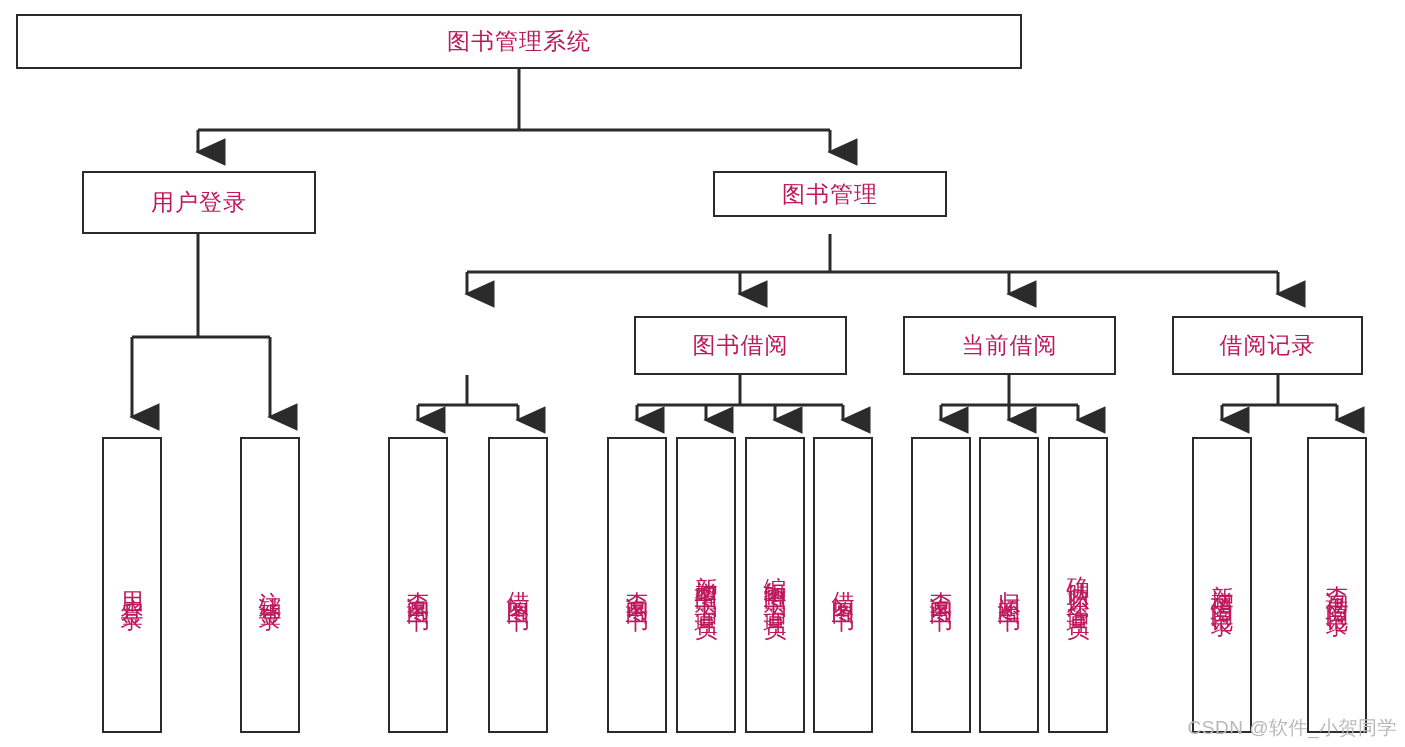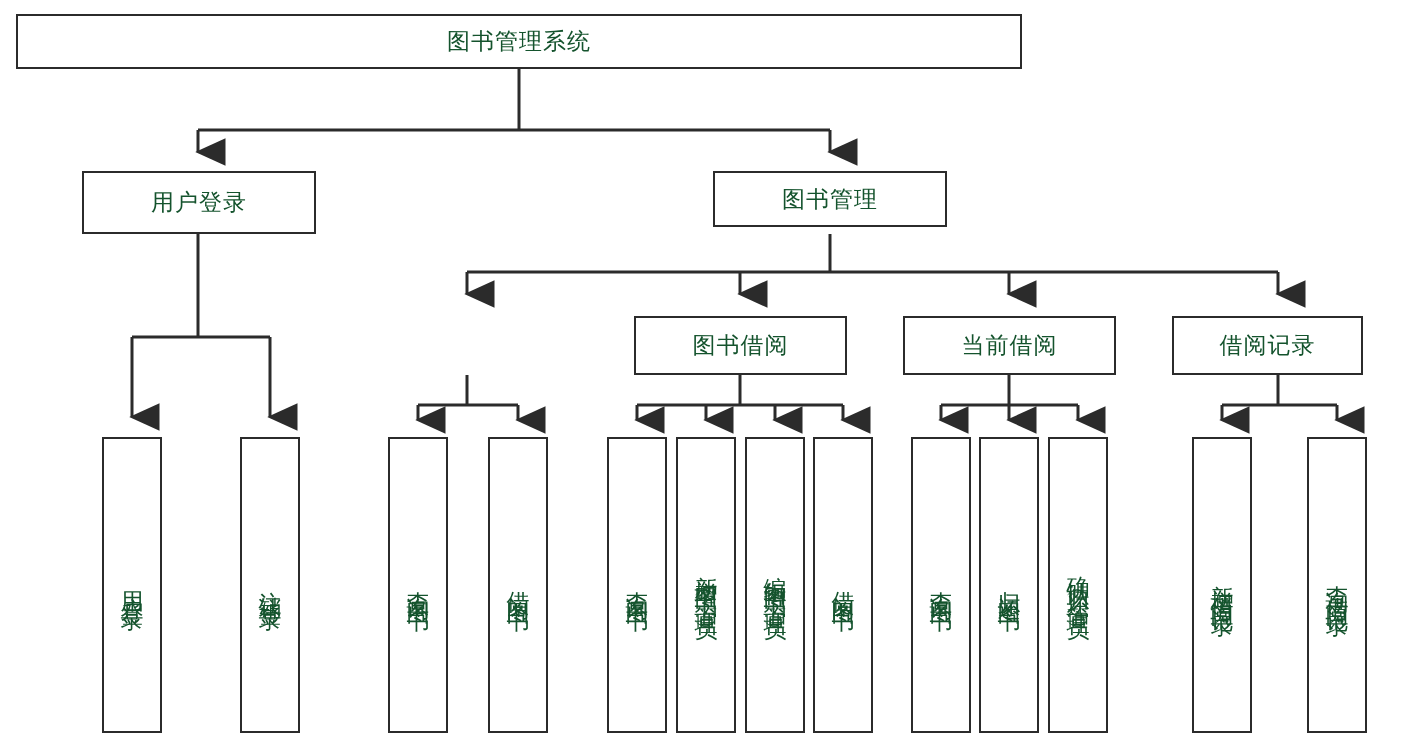--- a/index.html
+++ b/index.html
@@ -26,21 +26,21 @@
     pointer-events: none;
   }
   .node {
     position: absolute;
     box-sizing: border-box;
     border: 2px solid #2b2b2b;
     background: #ffffff;
     display: flex;
     align-items: center;
     justify-content: center;
-    color: #14532d;
+    color: #be185d;
   }
   .node.h {
     font-size: 23px;
     letter-spacing: 1px;
   }
   .node.v {
     font-size: 23px;
   }
   .node.v .vtext {
     writing-mode: vertical-rl;
@@ -117,21 +117,21 @@
     </g>
   </svg>
 
   <div class="node h" style="left:16px; top:14px; width:1006px; height:55px;">
     <span class="htext">图书管理系统</span>
   </div>
 
   <div class="node h" style="left:82px; top:171px; width:234px; height:63px;">
     <span class="htext">用户登录</span>
   </div>
-  <div class="node h" style="left:713px; top:171px; width:234px; height:56px;">
+  <div class="node h" style="left:713px; top:171px; width:234px; height:46px;">
     <span class="htext">图书管理</span>
   </div>
 
   <div class="node h" style="left:903px; top:316px; width:213px; height:59px;">
     <span class="htext">当前借阅</span>
   </div>
   <div class="node h" style="left:634px; top:316px; width:213px; height:59px;">
     <span class="htext">图书借阅</span>
   </div>
   <div class="node h" style="left:1172px; top:316px; width:191px; height:59px;">
@@ -175,14 +175,15 @@
     <span class="vtext">确认归还（管理员）</span>
   </div>
 
   <div class="node v" style="left:1192px; top:437px; width:60px; height:296px;">
     <span class="vtext">新增借阅记录</span>
   </div>
   <div class="node v" style="left:1307px; top:437px; width:60px; height:296px;">
     <span class="vtext">查询借阅记录</span>
   </div>
 
+  <div class="watermark">CSDN @软件_小贺同学</div>
 
 </div>
 
 </body></html>

